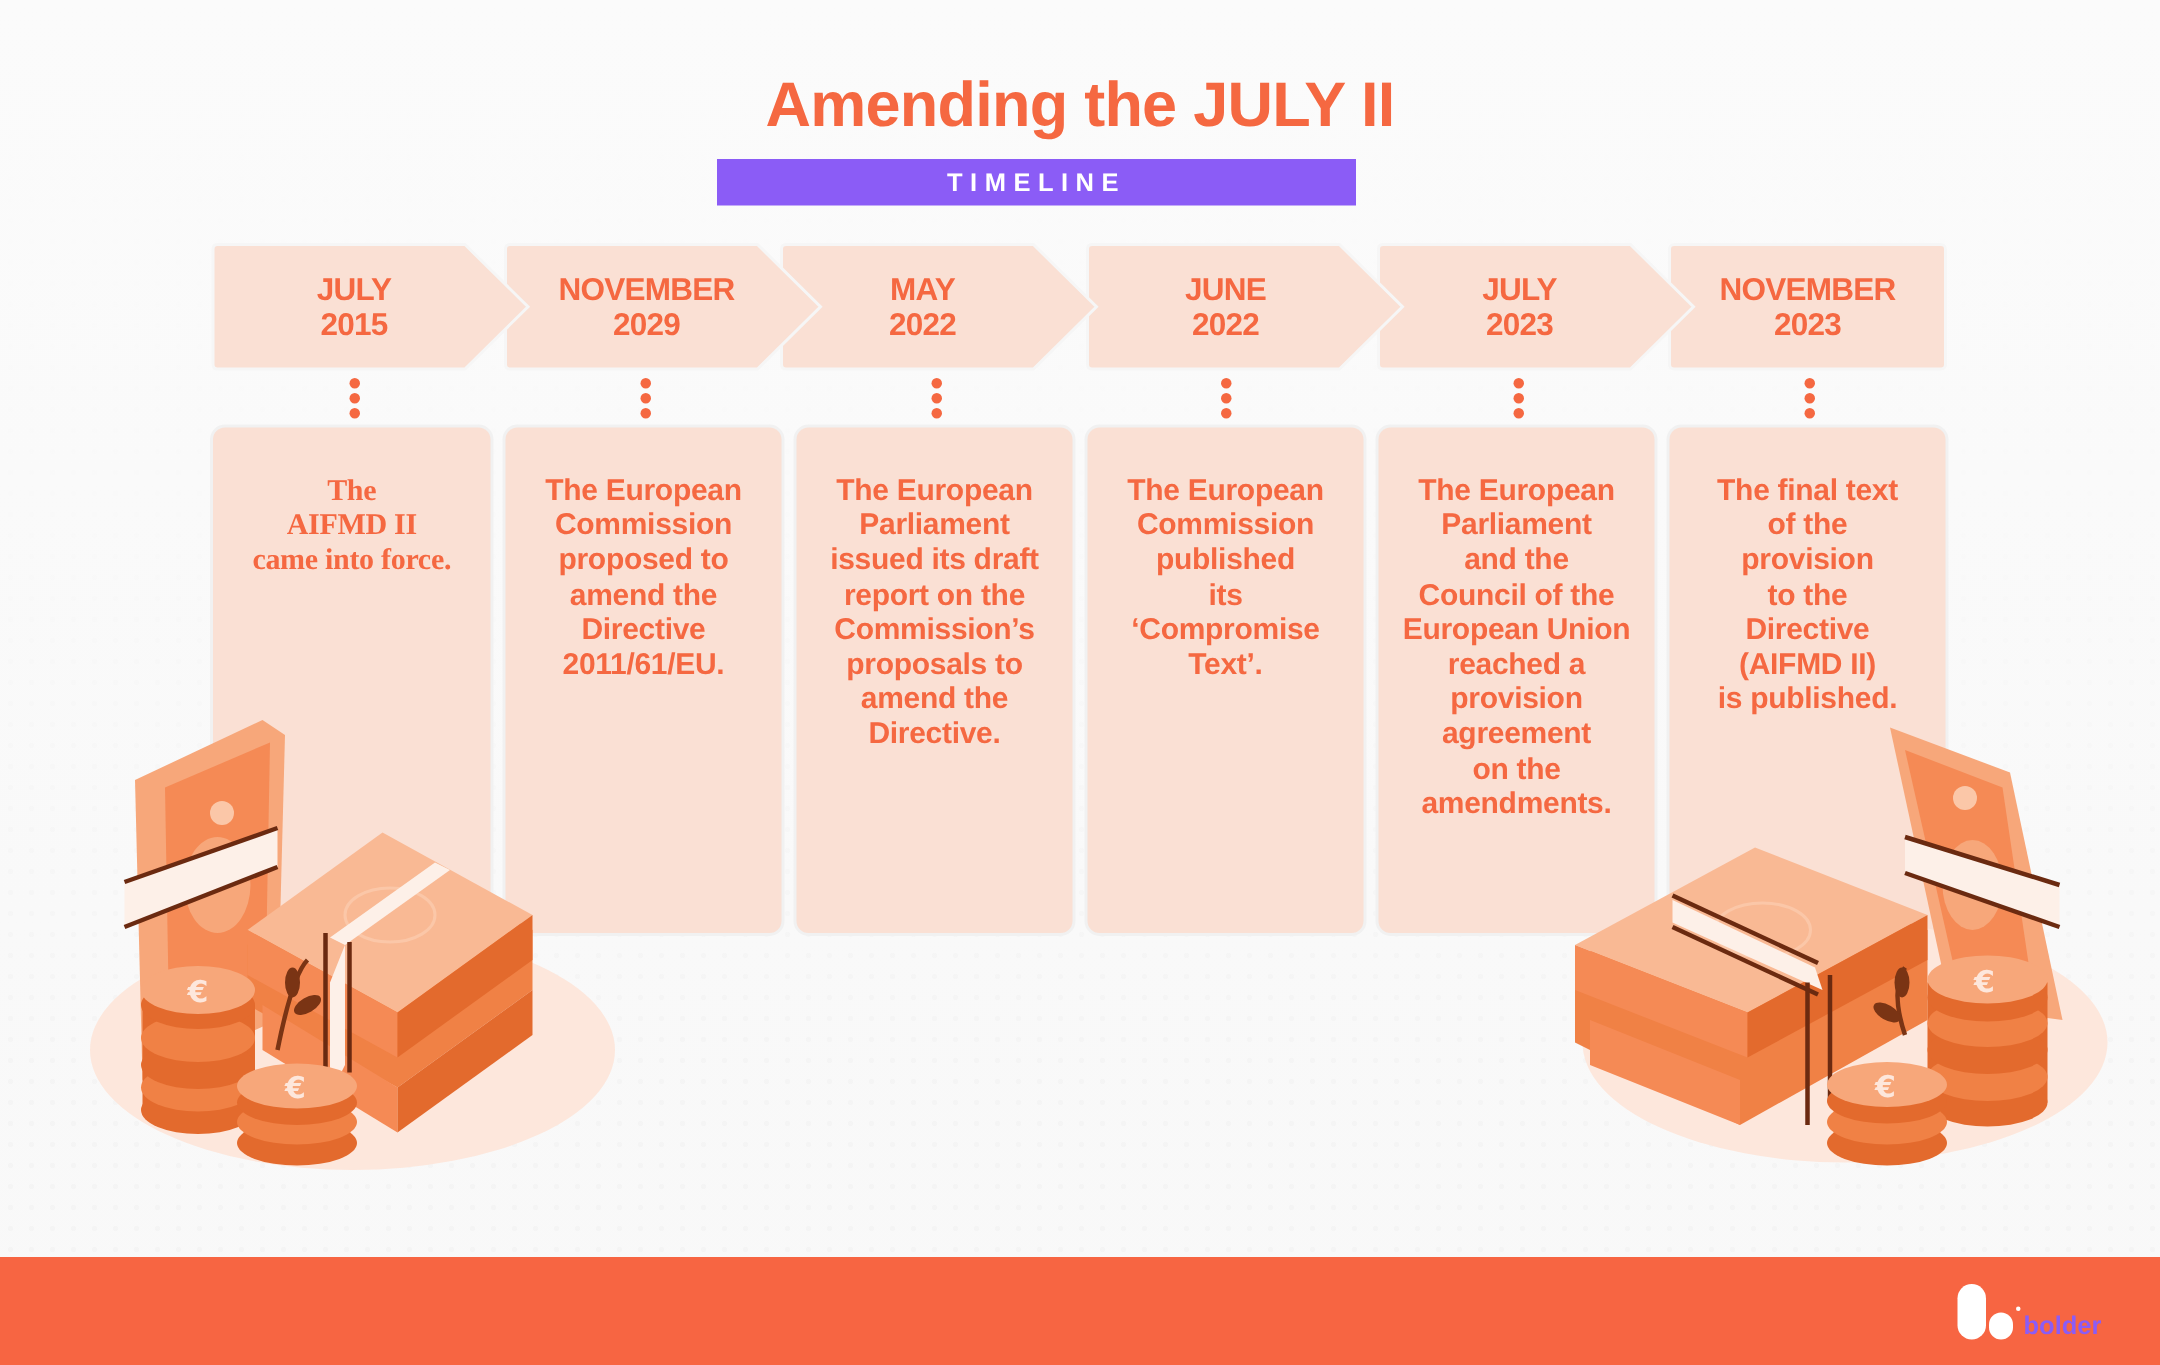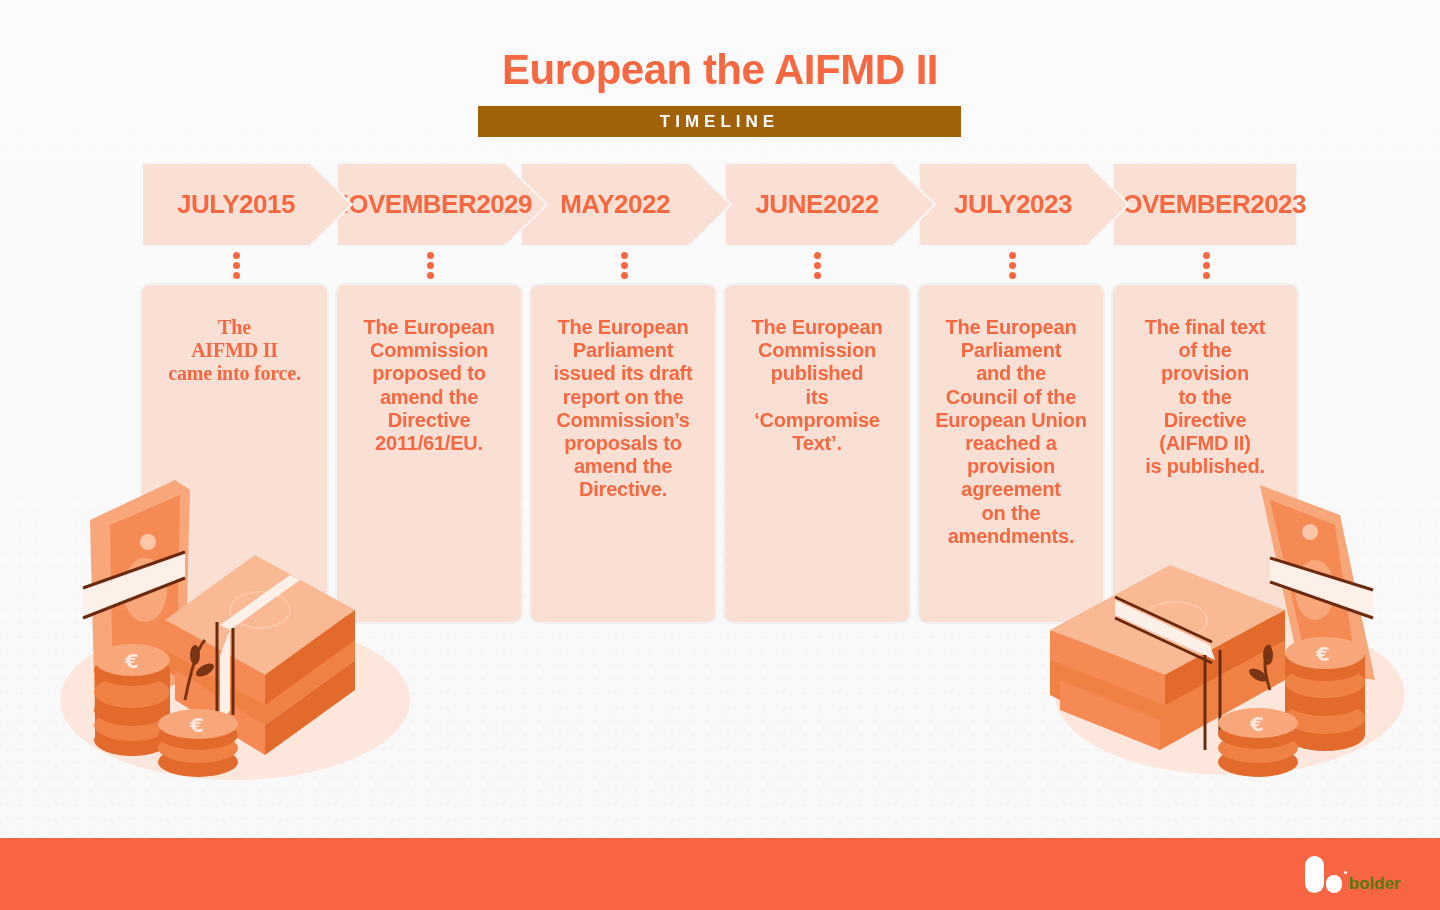--- a/index.html
+++ b/index.html
@@ -1,43 +1,43 @@
 <!DOCTYPE html>
 <html><head>
 <meta charset="utf-8">
 <style>
   html,body{margin:0;padding:0;}
   body{width:1440px;height:910px;position:relative;overflow:hidden;background:#f9f9f9;font-family:"Liberation Sans","DejaVu Sans",sans-serif;}
   .bg{position:absolute;inset:0;background:
       radial-gradient(circle,#ececec 1.6px,transparent 2px) 0 0/14px 14px;opacity:.55;}
   .bg-fade{position:absolute;inset:0;background:linear-gradient(180deg,#fbfbfb 0%,rgba(250,250,250,.85) 40%,rgba(248,248,248,.4) 80%);}
   .title{position:absolute;left:0;width:1440px;top:46px;text-align:center;color:#f56841;font-size:42px;font-weight:bold;letter-spacing:-0.5px;}
-  .subbar{position:absolute;left:478px;top:106px;width:483px;height:31px;background:#a16207;color:#fff;font-weight:bold;font-size:17px;letter-spacing:5px;display:flex;align-items:center;justify-content:center;}
+  .subbar{position:absolute;left:478px;top:106px;width:426px;height:31px;background:#8b5cf6;color:#fff;font-weight:bold;font-size:17px;letter-spacing:5px;display:flex;align-items:center;justify-content:center;}
   .arrow{position:absolute;top:163px;height:83px;}
   .arrow svg{position:absolute;left:0;top:0;overflow:visible;}
-  .arrow .lbl{position:absolute;left:0;top:0;height:83px;display:flex;flex-direction:row;align-items:center;justify-content:center;color:#f56841;font-weight:bold;font-size:26px;line-height:23px;letter-spacing:-0.5px;}
+  .arrow .lbl{position:absolute;left:0;top:0;height:83px;display:flex;flex-direction:column;align-items:center;justify-content:center;color:#f56841;font-weight:bold;font-size:21px;line-height:23px;letter-spacing:-0.5px;}
   .dots{position:absolute;top:252px;width:8px;}
   .dots span{display:block;width:7px;height:7px;border-radius:50%;background:#f56841;margin-bottom:3px;}
   .card{position:absolute;top:285px;height:337px;background:#fae0d4;border-radius:8px;box-shadow:0 0 0 2px #f1f1f1;display:flex;justify-content:center;}
   .card .txt{margin-top:31px;color:#f56841;font-weight:bold;font-size:20px;line-height:23.2px;text-align:center;white-space:pre-line;letter-spacing:-0.2px;}
   .money{position:absolute;}
   .footer{position:absolute;left:0;top:838px;width:1440px;height:72px;background:#f76542;}
   .logo{position:absolute;left:1305px;top:856px;width:110px;height:40px;}
   .logo .b1{position:absolute;left:0;top:0;width:19px;height:37px;border-radius:10px;background:#fff;}
   .logo .b2{position:absolute;left:21px;top:19px;width:16px;height:18px;border-radius:9px;background:#fff;}
   .logo .reg{position:absolute;left:39px;top:15px;width:3px;height:3px;border-radius:50%;background:#fff;}
-  .logo .word{position:absolute;left:44px;top:18px;color:#4d7c0f;font-weight:bold;font-size:17px;}
+  .logo .word{position:absolute;left:44px;top:18px;color:#8b5cf6;font-weight:bold;font-size:17px;}
 </style>
 </head>
 <body>
 
 <div class="bg"></div>
 <div class="bg-fade"></div>
 
-<div class="title">European the AIFMD II</div>
+<div class="title">Amending the JULY II</div>
 <div class="subbar">
     <span>TIMELINE</span>
   </div>
 
 <div class="arrow" style="left:1113px;width:184px;">
   <svg width="184" height="83">
       <rect x="0" y="0" width="184" height="83" rx="3" fill="#fae0d4" stroke="#f6f6f6" stroke-width="2"></rect>
     </svg>
   <div class="lbl" style="width:184px;">
       <span>NOVEMBER</span>

